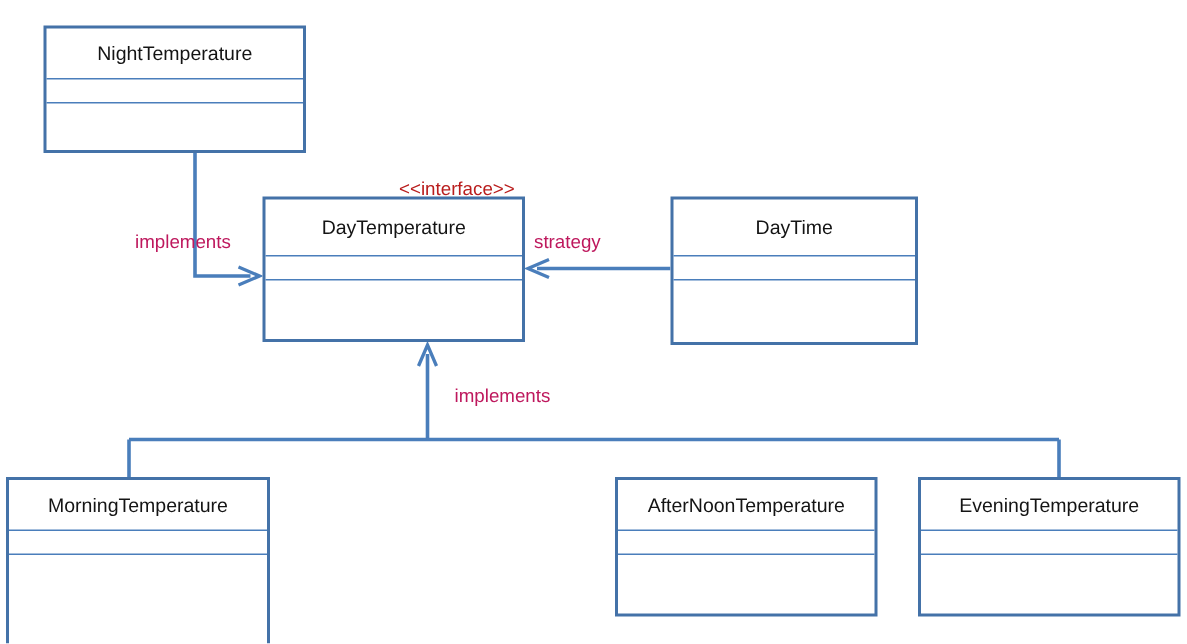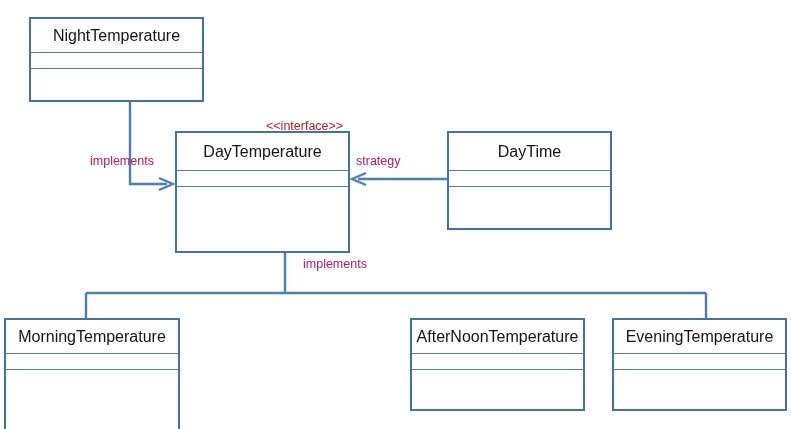--- a/index.html
+++ b/index.html
@@ -33,21 +33,21 @@
     display: flex;
     flex-direction: column;
   }
   .uml-name-compartment {
     box-sizing: border-box;
     border-bottom: 1px solid #4a7ebb;
     display: flex;
     align-items: center;
     justify-content: center;
     color: #141414;
-    font-size: 16px;
+    font-size: 13px;
     line-height: 1;
     text-align: center;
     padding: 0 20px;
     white-space: nowrap;
   }
   .uml-attr-compartment {
     box-sizing: border-box;
     border-bottom: 1px solid #4a7ebb;
   }
   .uml-op-compartment {
@@ -96,21 +96,21 @@
     </g>
   </svg>
 
   <div class="uml-class" style="left:29px; top:17px; width:175px; height:85px;">
     <div class="uml-name-compartment" style="height:34px;">NightTemperature</div>
     <div class="uml-attr-compartment" style="height:16px;"></div>
     <div class="uml-op-compartment"></div>
   </div>
 
   <div class="stereotype-label" style="left:266px; top:120px;">&lt;&lt;interface&gt;&gt;</div>
-  <div class="uml-class" style="left:175px; top:131px; width:175px; height:122px;">
+  <div class="uml-class" style="left:175px; top:131px; width:175px; height:97px;">
     <div class="uml-name-compartment" style="height:38px;">DayTemperature</div>
     <div class="uml-attr-compartment" style="height:16px;"></div>
     <div class="uml-op-compartment"></div>
   </div>
 
   <div class="uml-class" style="left:447px; top:131px; width:165px; height:99px;">
     <div class="uml-name-compartment" style="height:38px;">DayTime</div>
     <div class="uml-attr-compartment" style="height:16px;"></div>
     <div class="uml-op-compartment"></div>
   </div>

